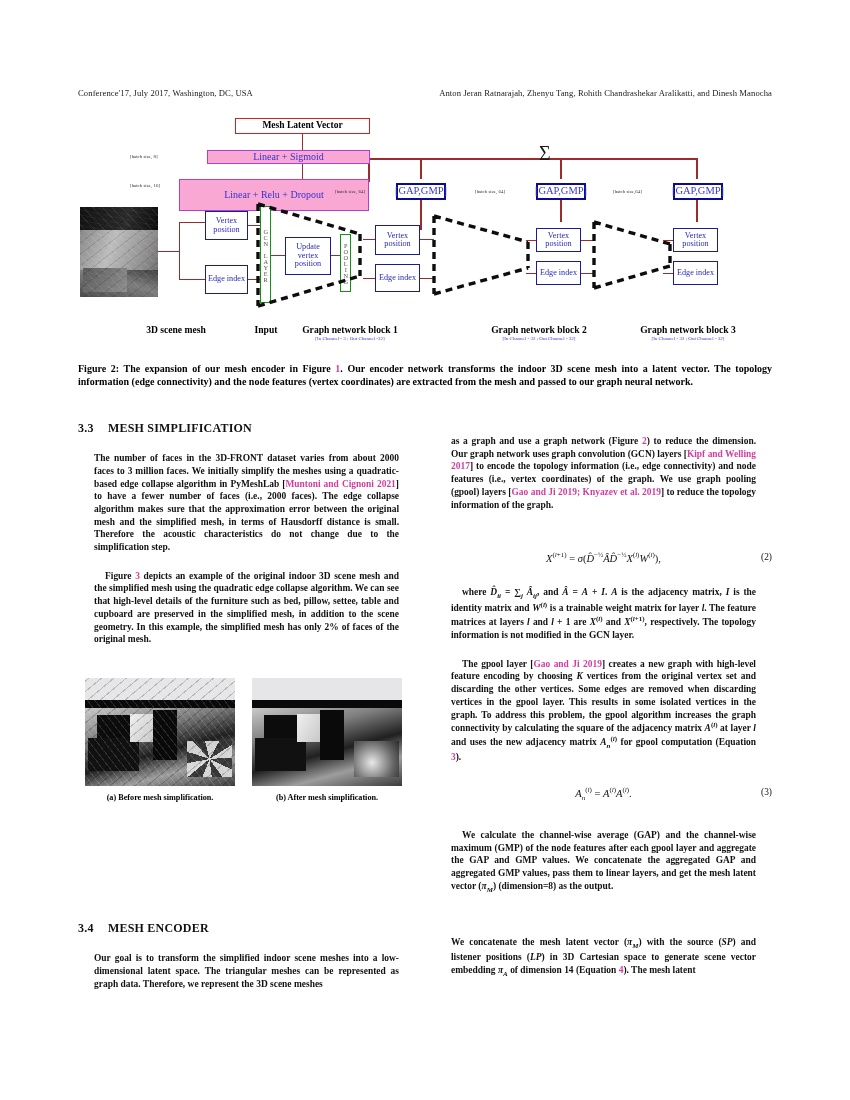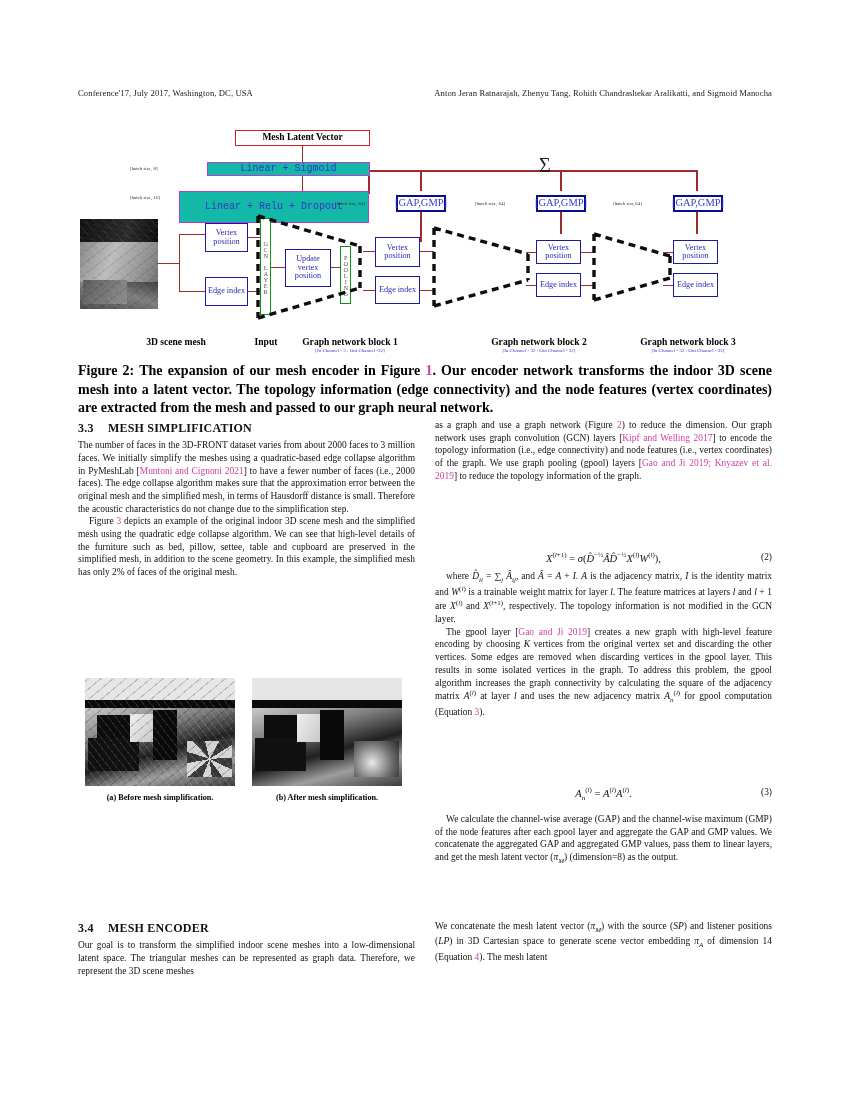--- a/index.html
+++ b/index.html
@@ -12,27 +12,27 @@
   }
   .page{position:absolute;left:0;top:0;width:850px;height:1100px;}
 
   
   .runhead{position:absolute;left:78px;top:88px;width:694px;font-size:8.6px;
     display:flex;justify-content:space-between;align-items:baseline;color:#1a1a1a;}
   .runhead .left{letter-spacing:.1px;}
   .runhead .right{letter-spacing:.1px;}
 
   
-  .fig2{position:absolute;left:78px;top:124px;width:694px;height:240px;}
+  .fig2{position:absolute;left:78px;top:112px;width:694px;height:240px;}
   .box{position:absolute;box-sizing:border-box;display:flex;align-items:center;
        justify-content:center;text-align:center;line-height:1.02;}
   .red-box{border:1.6px solid #d21f1f;color:#000;font-weight:bold;
        font-family:"Liberation Serif",serif;font-size:9.5px;background:#fff;}
-  .purple-box{border:1.3px solid #b03fd6;color:#3333cc;background:#14b8a6;
-       font-family:Liberation Mono, monospace;font-size:10px;}
+  .purple-box{border:1.3px solid #b03fd6;color:#3333cc;background:#f9a8d4;
+       font-family:Liberation Serif, serif;font-size:10px;}
   .blue-box{border:1.6px solid #1a1a9c;color:#2a2ab5;background:#fff;
        font-family:"Liberation Serif",serif;font-size:8.2px;}
   .gapbox{border:2.2px double #0b0b8f;color:#3a3ad0;background:#fff;
        font-family:"Liberation Serif",serif;font-size:10.5px;}
   .green-box{border:1.2px solid #149014;background:#fff;color:#444;}
   .vlabel{writing-mode:vertical-rl;text-orientation:upright;font-size:6.4px;
        letter-spacing:-1px;line-height:.85;color:#555;}
   .tiny{position:absolute;font-size:4.9px;color:#333;white-space:nowrap;
        font-family:"Liberation Serif",serif;}
   .conn{position:absolute;background:#9e2b2b;}
@@ -51,30 +51,30 @@
       background:linear-gradient(15deg,#4a4a4a,#7d7d7d 55%,#3f3f3f);}
   .meshthumb .bed{position:absolute;left:4%;bottom:6%;width:56%;height:26%;
       background:linear-gradient(120deg,#5a5a5a,#8e8e8e);}
   .meshthumb .noise{position:absolute;inset:0;opacity:.5;
       background:repeating-linear-gradient(47deg,rgba(255,255,255,.14) 0 1px,transparent 1px 7px),
                  repeating-linear-gradient(-38deg,rgba(0,0,0,.22) 0 1px,transparent 1px 9px),
                  repeating-linear-gradient(12deg,rgba(255,255,255,.08) 0 1px,transparent 1px 5px);}
   .dashline{position:absolute;}
 
   
-  .caption{position:absolute;font-weight:bold;font-size:14px;line-height:1.33;
+  .caption{position:absolute;font-weight:bold;font-size:10px;line-height:1.33;
        text-align:justify;color:#000;}
   .caption .lnk{color:#cf3fa0;font-weight:bold;}
   .col{position:absolute;width:337px;font-size:9.45px;line-height:1.345;
        text-align:justify;color:#111;}
   .colL{left:78px;}
   .colR{left:435px;}
   h2.sec{font-size:12px;font-weight:bold;margin:0 0 3px 0;letter-spacing:.2px;}
   h2.sec .num{display:inline-block;width:30px;}
-  p.para{margin:0;text-indent:11px;}
+  p.para{margin:16px;text-indent:11px;font-weight:bold;}
   p.nofirst{text-indent:0;}
   .cite{color:#cf3fa0;}
   .eq{position:absolute;width:337px;text-align:center;font-size:10.5px;
        font-family:"Liberation Serif",serif;}
   .eqno{position:absolute;right:0;font-size:9.4px;}
   i.m{font-family:"Liberation Serif",serif;font-style:italic;}
   sup.s{font-size:7px;vertical-align:super;}
   sub.s{font-size:7px;vertical-align:sub;}
 
   
@@ -92,21 +92,21 @@
   .f3img .tex{position:absolute;inset:0;}
   .f3cap{position:absolute;font-size:8.2px;font-weight:bold;text-align:center;color:#000;}
 </style>
 </head>
 <body>
 
 <div class="page">
 
   <div class="runhead">
     <div class="left">Conference'17, July 2017, Washington, DC, USA</div>
-    <div class="right">Anton Jeran Ratnarajah, Zhenyu Tang, Rohith Chandrashekar Aralikatti, and Sigmoid Manocha</div>
+    <div class="right">Anton Jeran Ratnarajah, Zhenyu Tang, Rohith Chandrashekar Aralikatti, and Dinesh Manocha</div>
   </div>
 
   <div class="fig2">
 
     <div class="connv" style="left:224px;top:22px;width:1.4px;height:16px;"></div>
     <div class="connv" style="left:224px;top:52px;width:1.4px;height:15px;"></div>
 
     <div class="conn" style="left:290px;top:47px;width:1.6px;height:23px;"></div>
     <div class="conn" style="left:290px;top:46px;width:330px;height:1.6px;"></div>
     <div class="connv" style="left:342px;top:46px;width:1.6px;height:21px;"></div>

